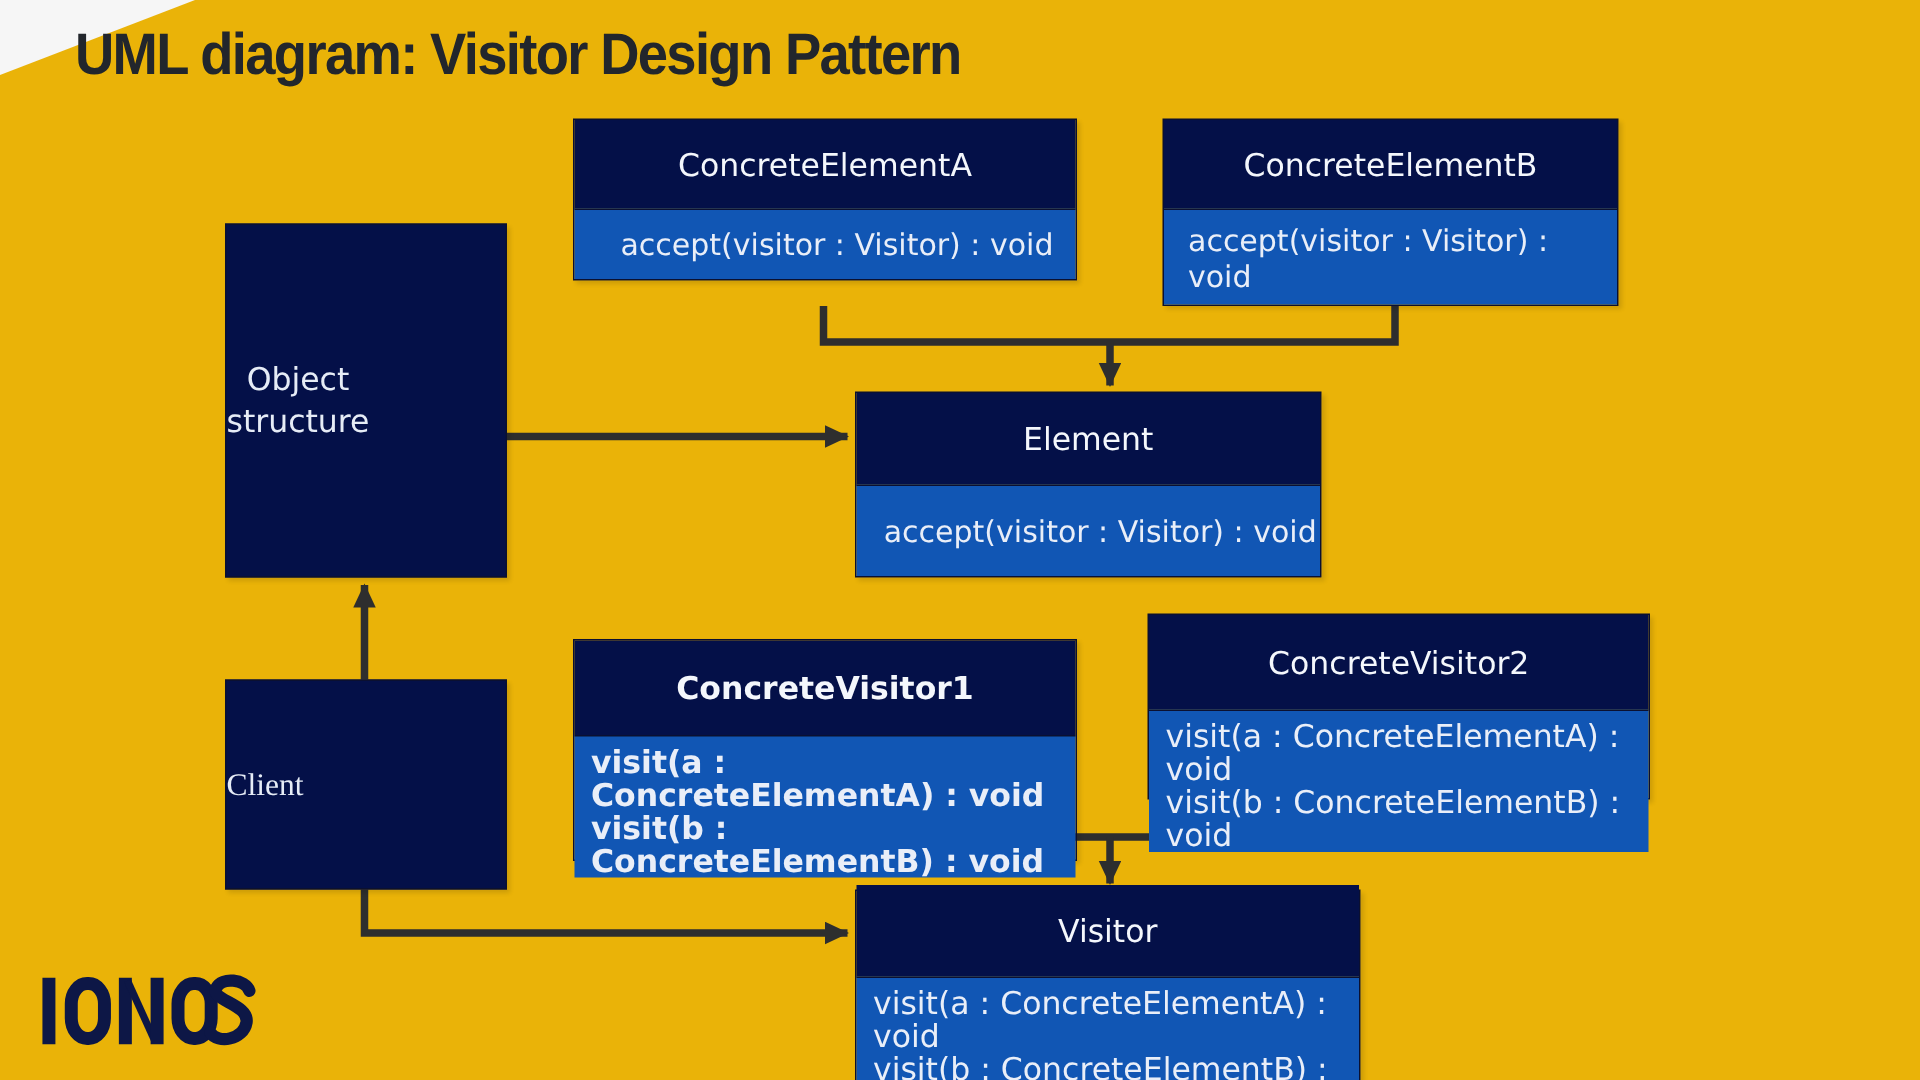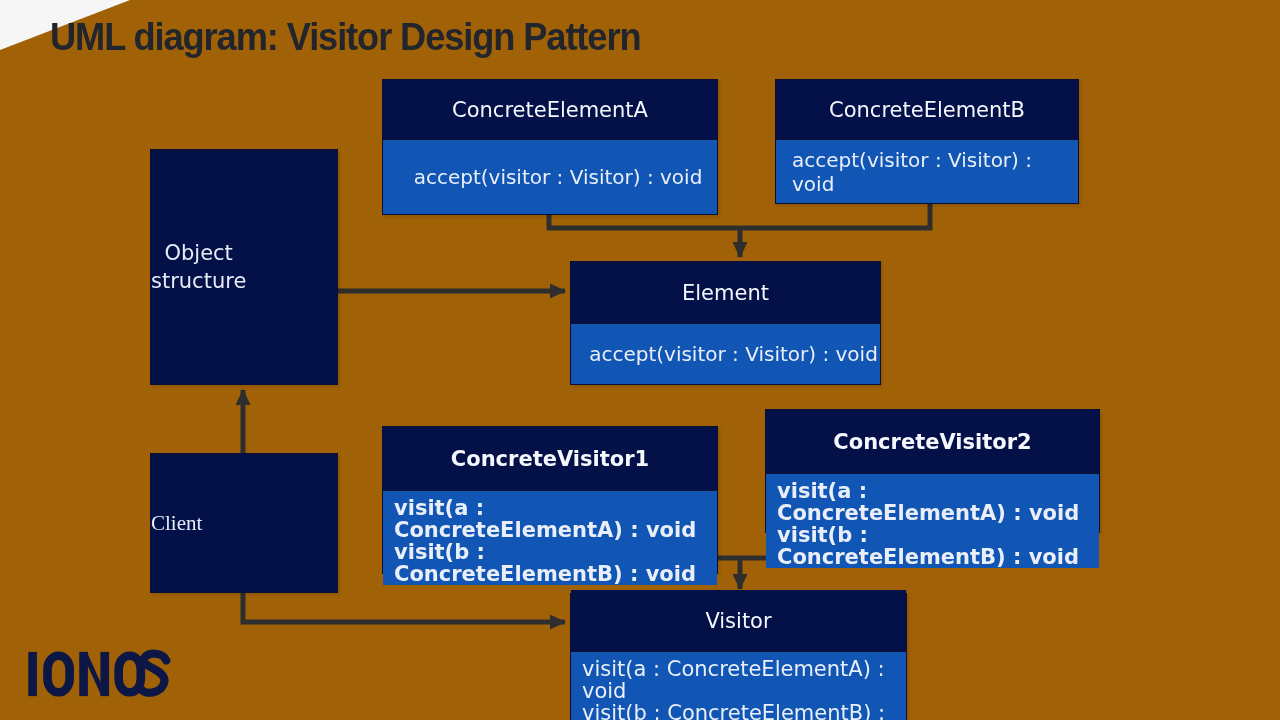--- a/index.html
+++ b/index.html
@@ -1,18 +1,18 @@
 <!DOCTYPE html>
 <html><head>
 <meta charset="utf-8">
 <style>
   html,body{margin:0;padding:0;background:#ededee;}
   .canvas{
     position:relative;width:1280px;height:720px;overflow:hidden;
-    background:#a16207;font-family:"DejaVu Sans",sans-serif;
+    background:#eab308;font-family:"DejaVu Sans",sans-serif;
   }
   .bg-corner{
     position:absolute;left:0;top:0;width:130px;height:50px;
     background:#f6f6f6;
     clip-path:polygon(0 0,100% 0,0 100%);
   }
   .page-title{
     position:absolute;left:50px;top:15px;
     font-family:"Liberation Sans",sans-serif;font-weight:bold;
     font-size:39px;color:#22262c;letter-spacing:-1.2px;white-space:nowrap;
@@ -78,21 +78,21 @@
 
   <div class="actor" style="left:150px;top:149px;width:188px;height:236px;">
     <span>Object
 structure</span>
   </div>
 
   <div class="actor" style="left:150px;top:453px;width:188px;height:140px;font-family:Liberation Serif, serif;">
     <span>Client</span>
   </div>
 
-  <div class="uml-class" style="left:382px;top:79px;width:336px;height:136px;">
+  <div class="uml-class" style="left:382px;top:79px;width:336px;height:108px;">
     <div class="uml-head" style="height:59px;">ConcreteElementA</div>
     <div class="uml-body">
       <div class="method-center">accept(visitor : Visitor) : void</div>
     </div>
   </div>
 
   <div class="uml-class" style="left:765px;top:79px;width:304px;height:125px;margin-left:10px;">
     <div class="uml-head" style="height:59px;">ConcreteElementB</div>
     <div class="uml-body">
       <div class="method-center">accept(visitor : Visitor) : void</div>
@@ -107,21 +107,21 @@
   </div>
 
   <div class="uml-class" style="left:382px;top:426px;width:336px;height:148px;font-weight:bold;">
     <div class="uml-head" style="height:63px;">ConcreteVisitor1</div>
     <div class="uml-body method-lines">
       <div>visit(a : ConcreteElementA) : void</div>
       <div>visit(b : ConcreteElementB) : void</div>
     </div>
   </div>
 
-  <div class="uml-class" style="left:765px;top:409px;width:335px;height:124px;font-weight:bold;">
+  <div class="uml-class" style="left:765px;top:409px;width:335px;height:124px;">
     <div class="uml-head" style="height:63px;">ConcreteVisitor2</div>
     <div class="uml-body method-lines">
       <div>visit(a : ConcreteElementA) : void</div>
       <div>visit(b : ConcreteElementB) : void</div>
     </div>
   </div>
 
   <div class="uml-class" style="left:570px;top:593px;width:337px;height:150px;justify-content:center;">
     <div class="uml-head" style="height:61px;">Visitor</div>
     <div class="uml-body method-lines">

